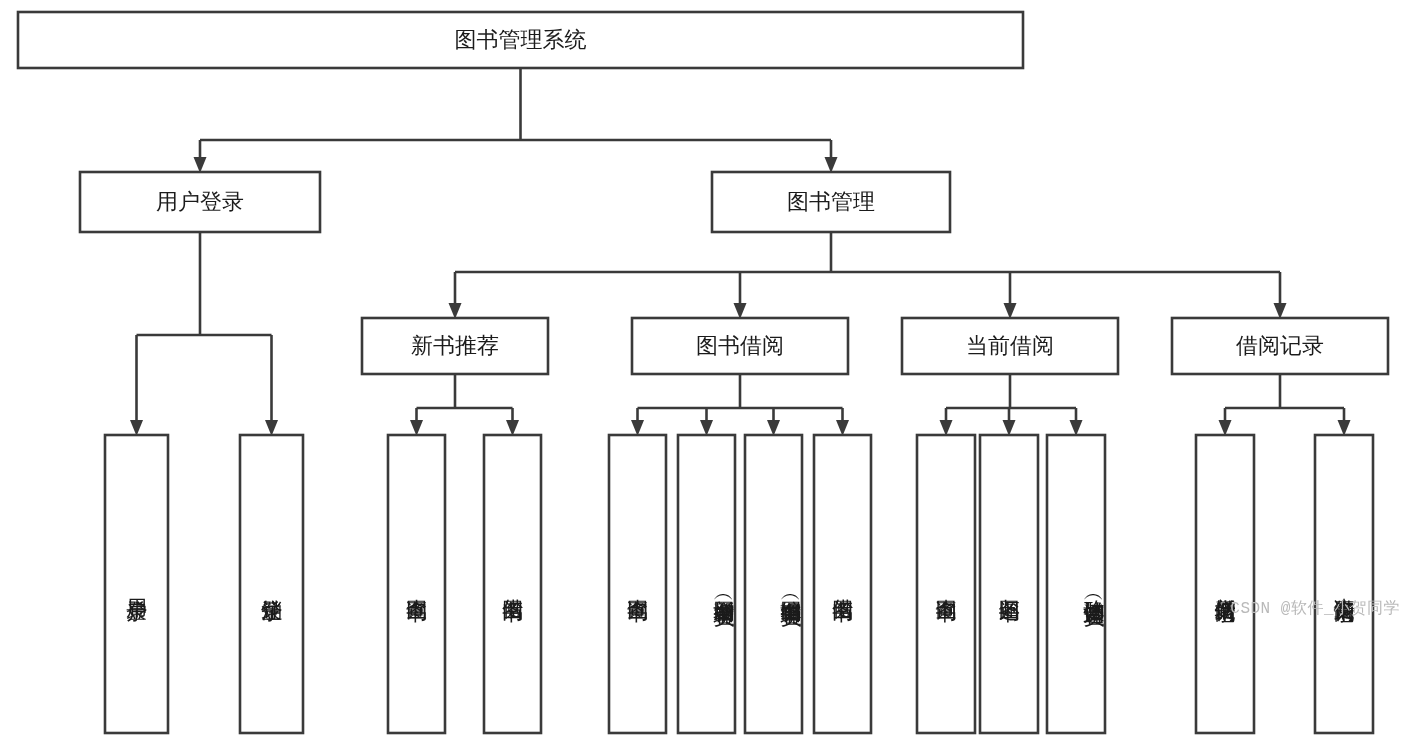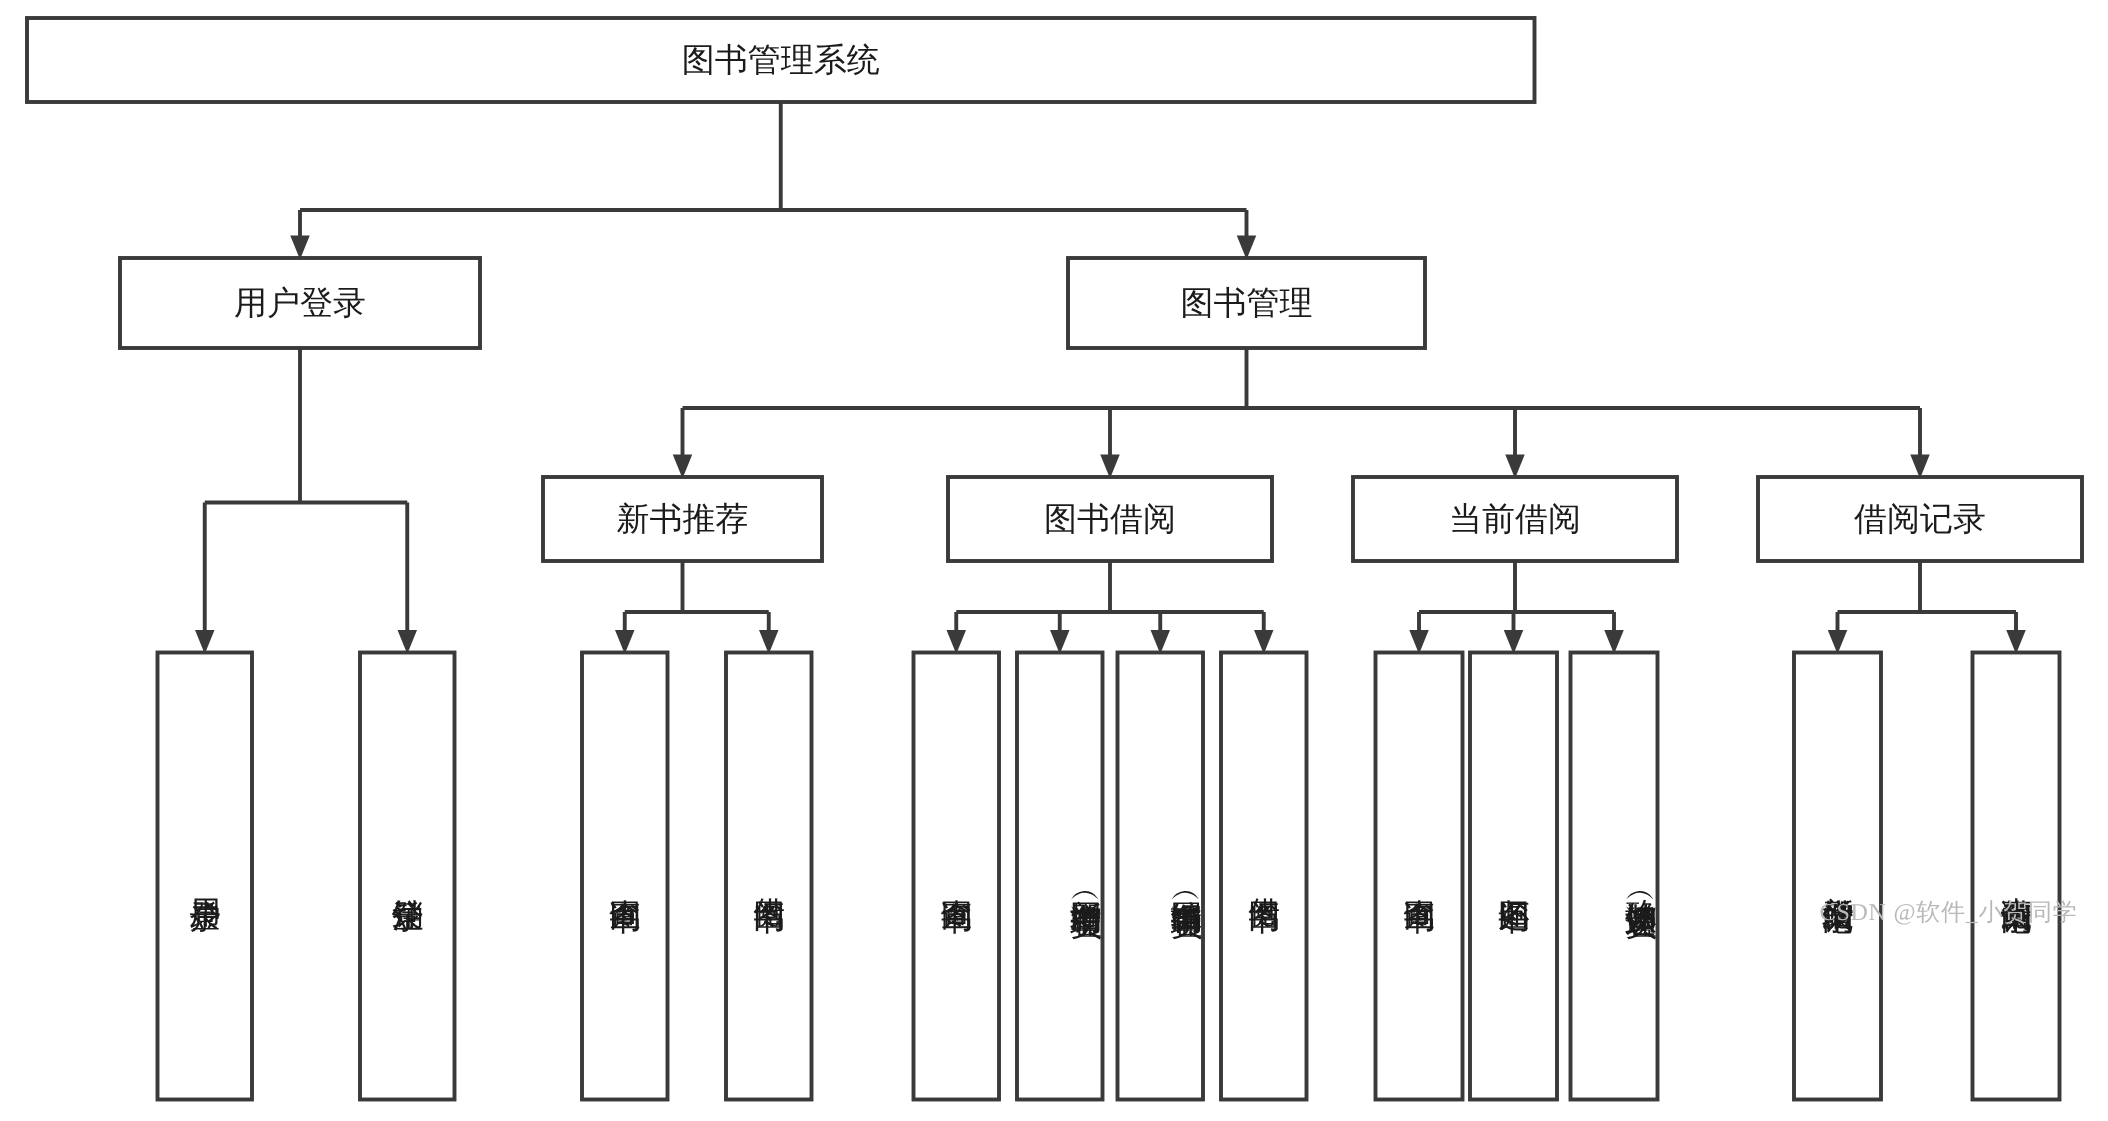--- a/index.html
+++ b/index.html
@@ -60,23 +60,23 @@
     font-family: "DejaVu Sans", "Liberation Sans", sans-serif;
     font-size: 21px;
     line-height: 1.08;
     letter-spacing: 1px;
     color: #1b1b1b;
     white-space: nowrap;
     pointer-events: none;
   }
   .watermark {
     position: absolute;
-    right: 20px;
+    right: 5px;
     bottom: 4px;
-    font-family: Liberation Serif, serif;
+    font-family: Liberation Mono, monospace;
     font-size: 16px;
     color: #b9b9b9;
     letter-spacing: 0.5px;
     user-select: none;
   }
 </style>
 </head>
 <body>
 
 <div id="diagram-root">

